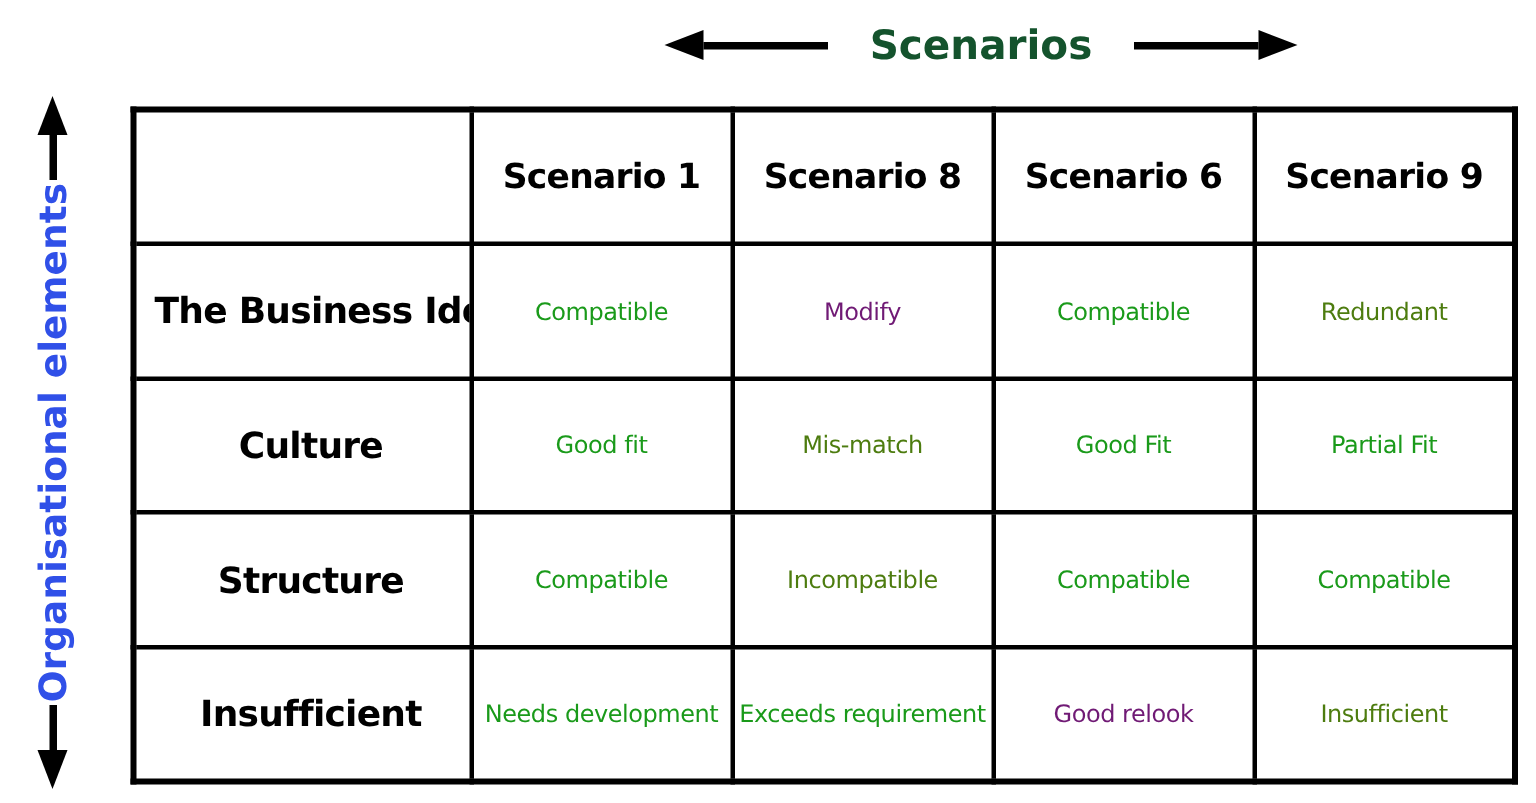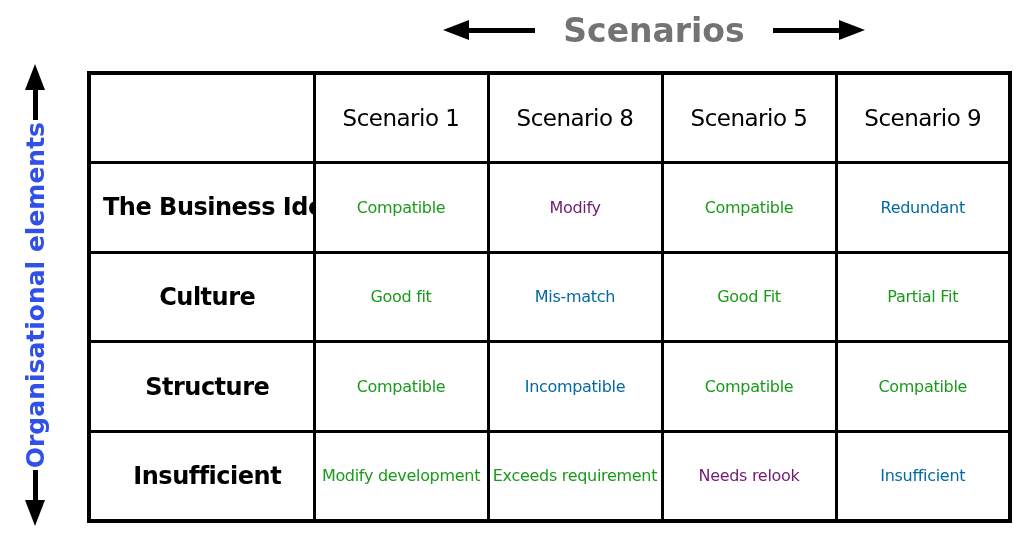--- a/index.html
+++ b/index.html
@@ -25,22 +25,22 @@
     border-bottom: 10px solid transparent;
     border-right: 26px solid #000;
   }
   .head-right {
     width: 0; height: 0;
     border-top: 10px solid transparent;
     border-bottom: 10px solid transparent;
     border-left: 26px solid #000;
   }
   .top-axis-label {
-    color: #737373;
-    font-size: 33px; font-weight: bold;
+    color: #14532d;
+    font-size: 27px; font-weight: bold;
     margin: 0 28px;
     white-space: nowrap;
   }
 
   
   .left-axis {
     position: absolute;
     top: 64px; left: 6px; width: 58px; height: 462px;
     display: flex; flex-direction: column; align-items: center;
   }
@@ -80,37 +80,37 @@
     border: 3px solid #000;
     text-align: center;
     vertical-align: middle;
     overflow: hidden;
   }
   table.matrix { border: 4px solid #000; }
   table.matrix col.c-label { width: 225px; }
   table.matrix col.c-sc { width: 174px; }
   table.matrix tr { height: 75px; }
   th.col-head {
-    font-size: 23px; font-weight: normal; color: #000;
+    font-size: 23px; font-weight: bold; color: #000;
     letter-spacing: -0.5px;
   }
   th.row-head {
     font-size: 24px; font-weight: bold; color: #000;
     text-align: left; padding-left: 12px;
     letter-spacing: -0.5px;
     white-space: nowrap;
   }
   td.cell {
     font-size: 16px; font-weight: normal;
     letter-spacing: -0.3px;
     white-space: nowrap;
     margin-left: 40px;
   }
   td.cell[data-color="green"] { color: #1a9a1a; }
-  td.cell[data-color="red"]   { color: #0369a1; }
+  td.cell[data-color="red"]   { color: #4d7c0f; }
   td.cell[data-color="blue"]  { color: #701a75; }
 </style>
 </head>
 <body>
 
 <div class="top-axis">
   <div class="h-arrow">
     <span class="head-left"></span>
     <span class="h-shaft"></span>
   </div>
@@ -135,21 +135,21 @@
       <col class="c-sc">
       <col class="c-sc">
       <col class="c-sc">
       <col class="c-sc">
   </colgroup>
   <tbody>
       <tr>
     <th class="col-head"></th>
     <th class="col-head">Scenario 1</th>
     <th class="col-head">Scenario 8</th>
-    <th class="col-head">Scenario 5</th>
+    <th class="col-head">Scenario 6</th>
     <th class="col-head">Scenario 9</th>
   </tr>
   <tr>
     <th class="row-head">The Business Idea</th>
     <td class="cell" data-color="green">Compatible</td>
     <td class="cell" data-color="blue">Modify</td>
     <td class="cell" data-color="green">Compatible</td>
     <td class="cell" data-color="red">Redundant</td>
   </tr>
   <tr>
@@ -161,19 +161,19 @@
   </tr>
   <tr>
     <th class="row-head">Structure</th>
     <td class="cell" data-color="green">Compatible</td>
     <td class="cell" data-color="red">Incompatible</td>
     <td class="cell" data-color="green">Compatible</td>
     <td class="cell" data-color="green">Compatible</td>
   </tr>
   <tr>
     <th class="row-head">Insufficient</th>
-    <td class="cell" data-color="green">Modify development</td>
+    <td class="cell" data-color="green">Needs development</td>
     <td class="cell" data-color="green">Exceeds requirement</td>
-    <td class="cell" data-color="blue">Needs relook</td>
+    <td class="cell" data-color="blue">Good relook</td>
     <td class="cell" data-color="red">Insufficient</td>
   </tr>
 </tbody>
   </table>
 
 </body></html>

